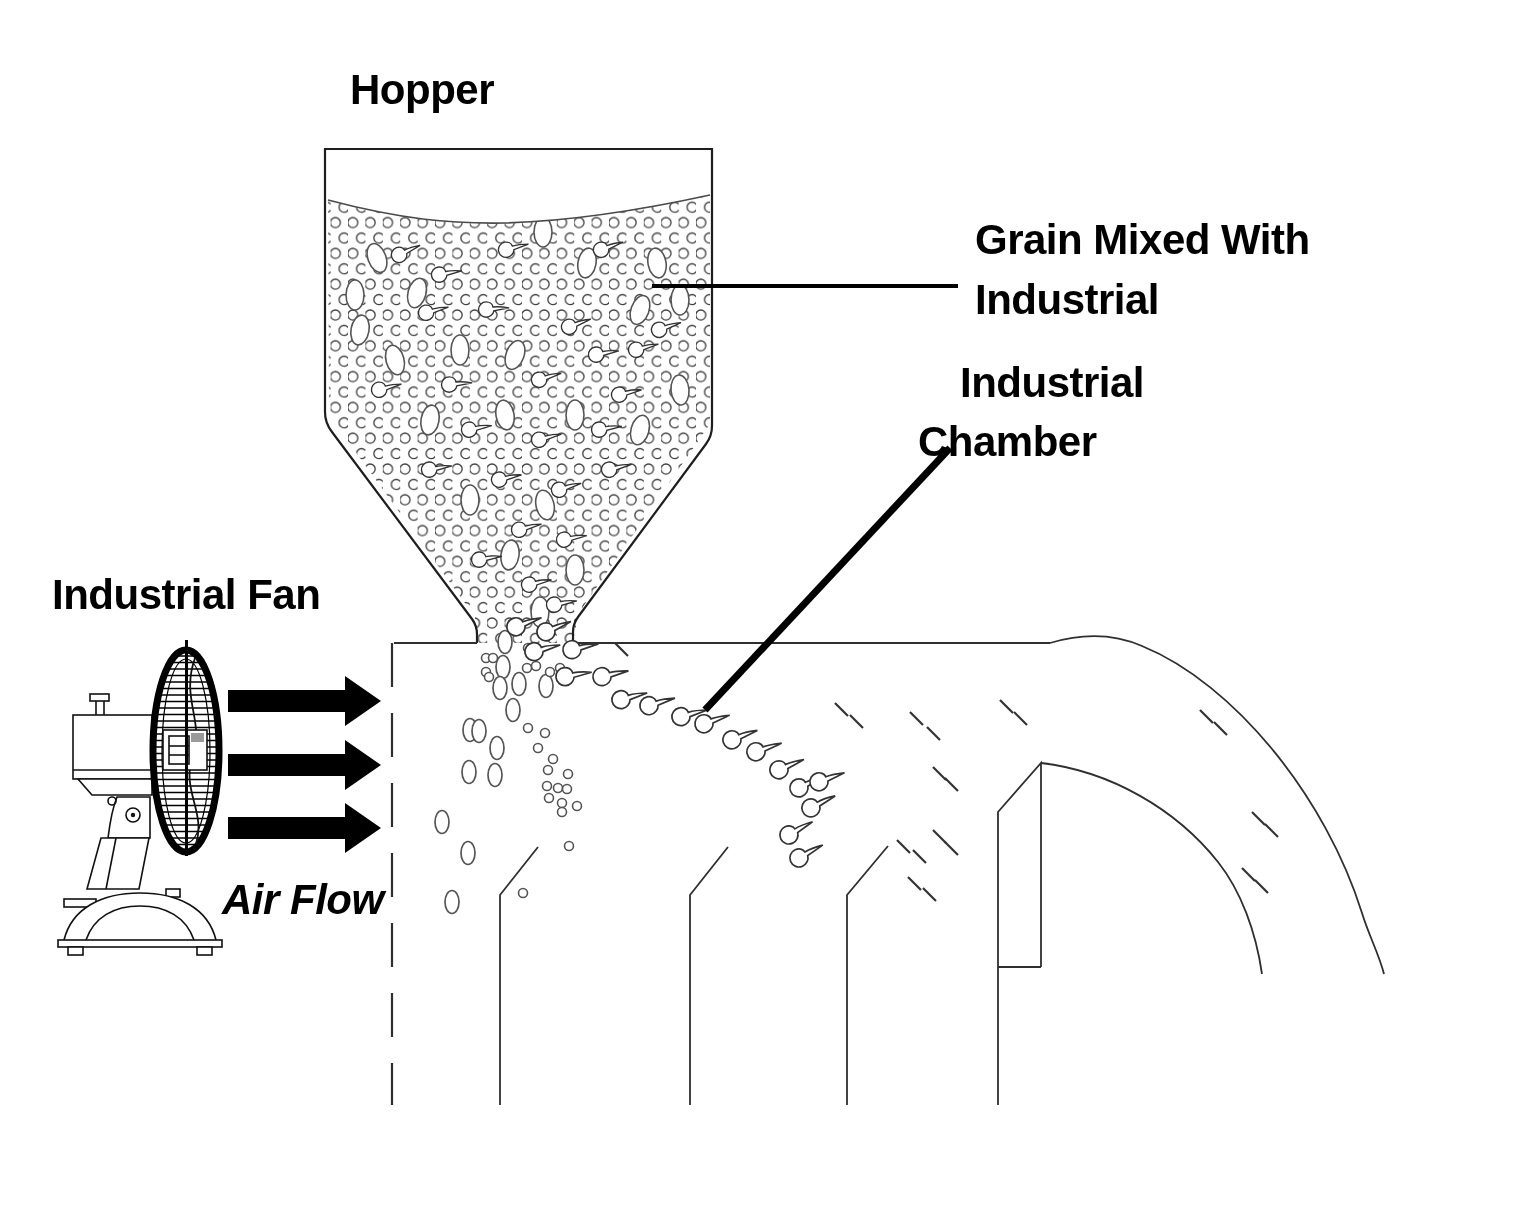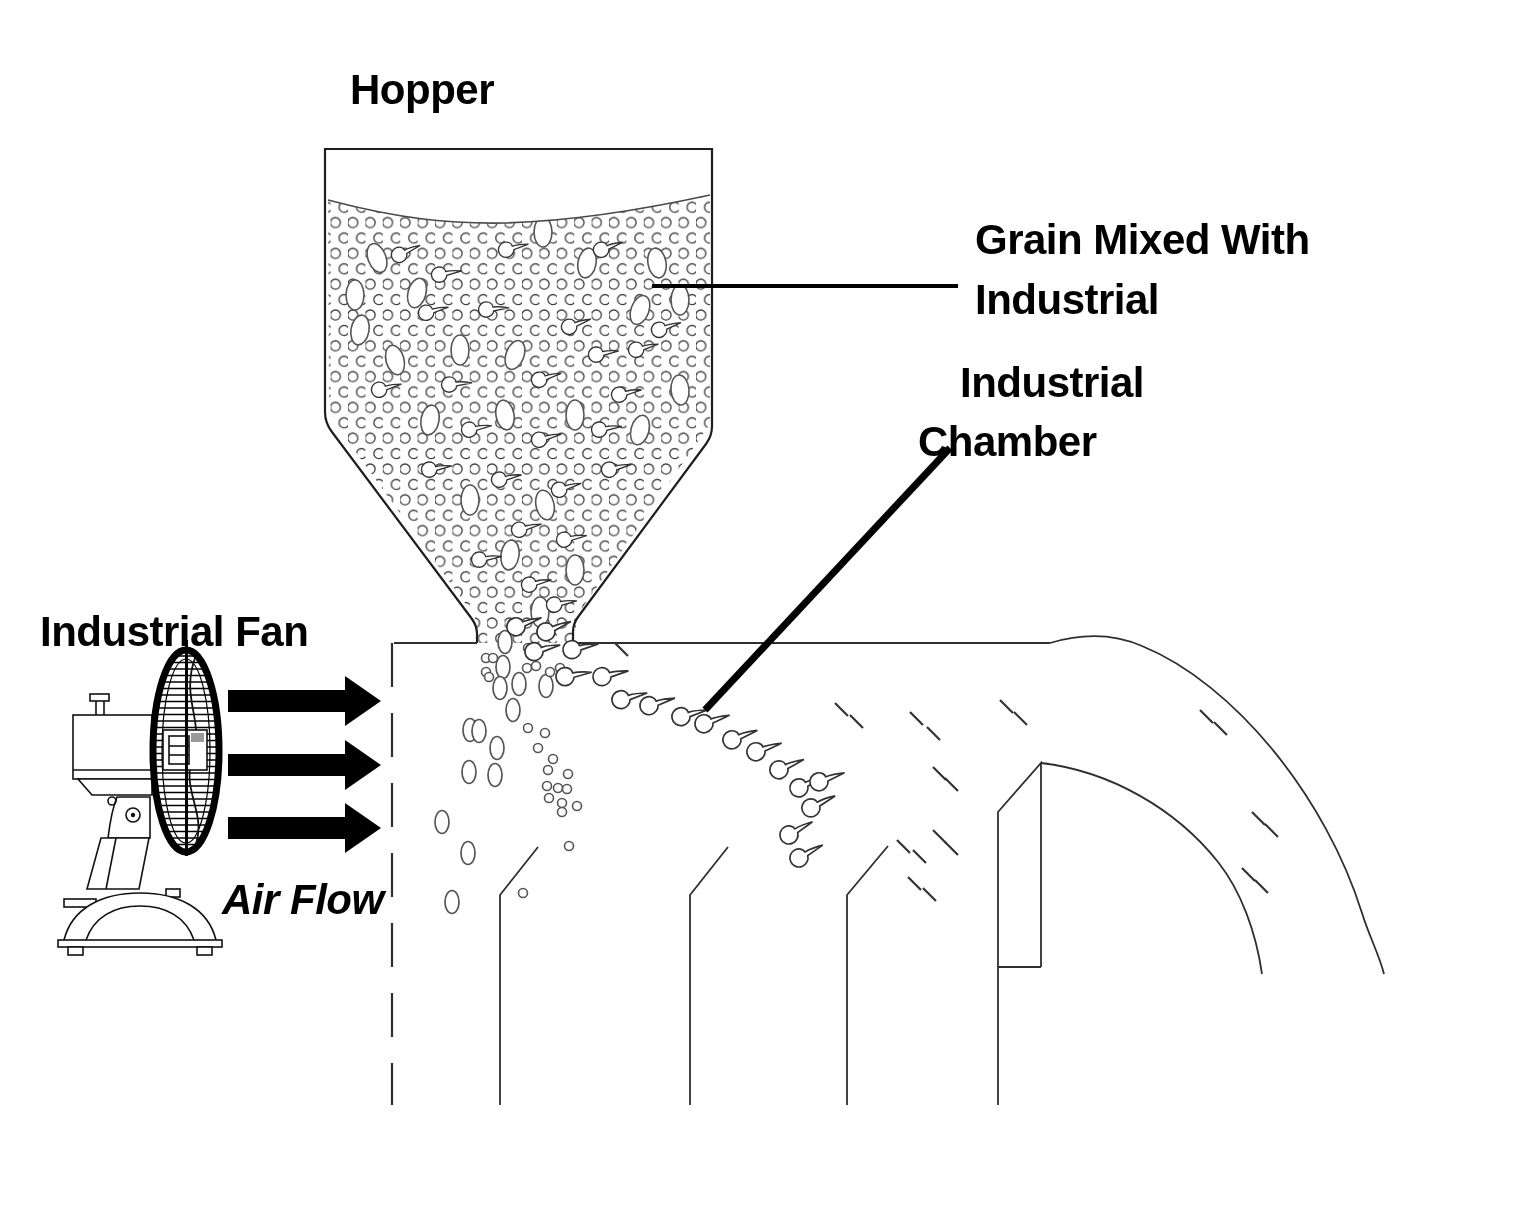--- a/index.html
+++ b/index.html
@@ -261,15 +261,15 @@
       <path d="M 228,754 L 345,754 L 345,740 L 381,765 L 345,790 L 345,776 L 228,776 Z"></path>
       <path d="M 228,817 L 345,817 L 345,803 L 381,828 L 345,853 L 345,839 L 228,839 Z"></path>
     </g>
   </svg>
 
   <div class="label" style="left:350px;top:65px;">Hopper</div>
   <div class="label" style="left:975px;top:215px;text-align:right;">Grain Mixed With</div>
   <div class="label" style="left:975px;top:275px;">Industrial</div>
   <div class="label" style="left:960px;top:358px;">Industrial</div>
   <div class="label" style="left:918px;top:417px;">Chamber</div>
-  <div class="label" style="left:40px;top:570px;margin-top:37px;">Industrial Fan</div>
+  <div class="label" style="left:52px;top:570px;">Industrial Fan</div>
   <div class="label" style="left:222px;top:875px;font-style:italic;">Air Flow</div>
 </div>
 
 </body></html>

